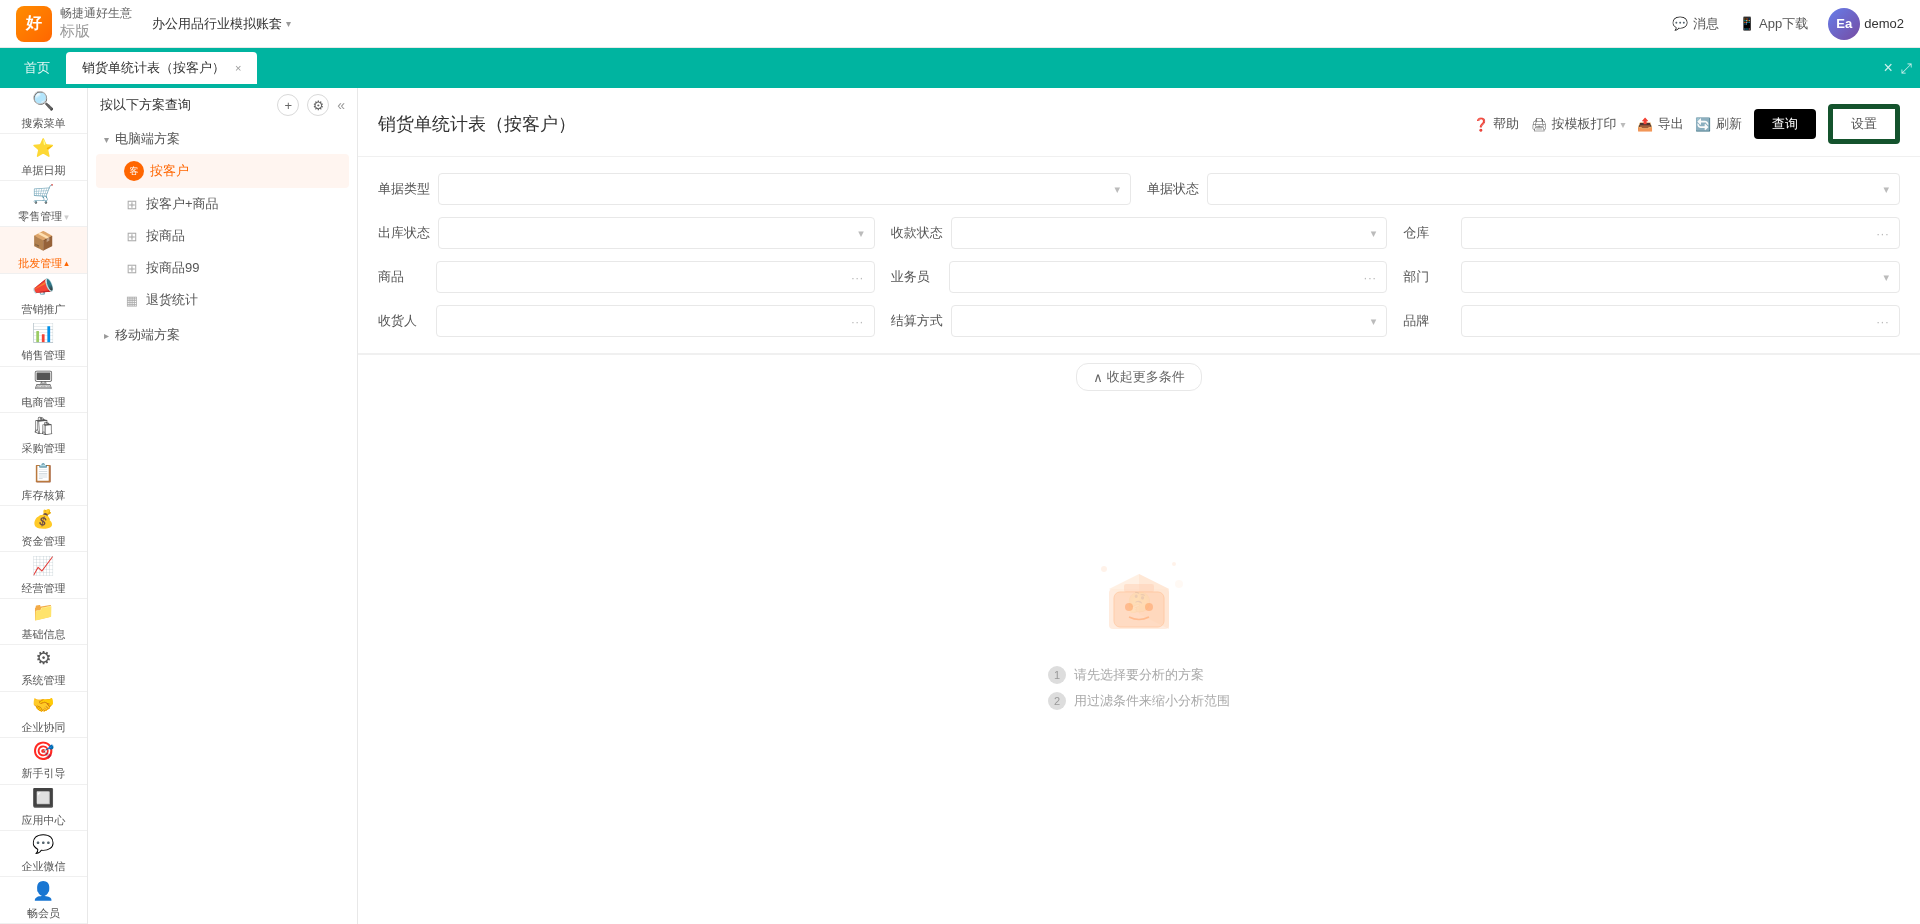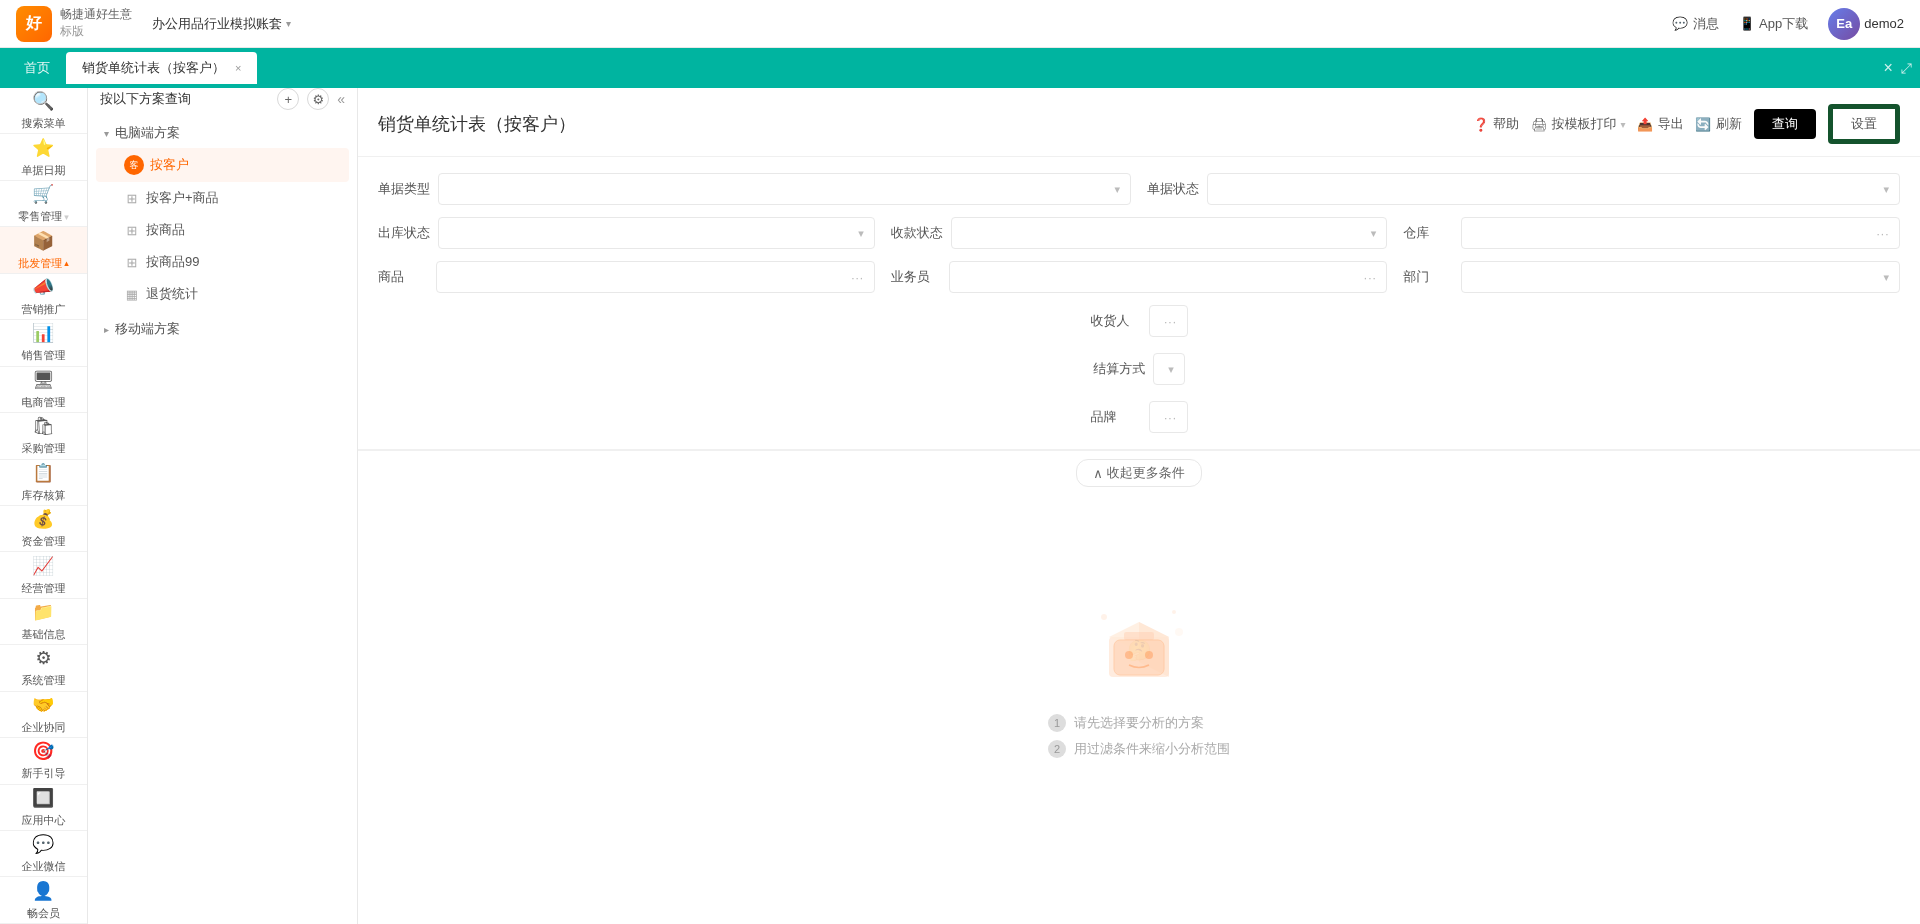--- a/index.html
+++ b/index.html
@@ -37,21 +37,21 @@
       color: white;
       font-size: 16px;
       font-weight: bold;
     }
     .logo-text {
       font-size: 12px;
       color: #666;
       line-height: 1.3;
     }
     .logo-label {
-      font-size: 12px;
+      font-size: 15px;
       color: #999;
     }
     .app-selector {
       display: flex;
       align-items: center;
       gap: 4px;
       font-size: 13px;
       color: #333;
       cursor: pointer;
       padding: 4px 8px;
@@ -176,21 +176,21 @@
       border-right: 1px solid #e8e8e8;
       flex-shrink: 0;
       display: flex;
       flex-direction: column;
       overflow: hidden;
     }
     .filter-panel-header {
       display: flex;
       align-items: center;
       justify-content: space-between;
-      padding: 0 12px 8px 12px;
+      padding: 6px 12px 8px 12px;
       font-size: 13px;
       color: #333;
       font-weight: 500;
     }
     .filter-panel-header-actions {
       display: flex;
       align-items: center;
       gap: 8px;
     }
     .icon-btn {
@@ -326,21 +326,21 @@
     .filter-area {
       padding: 16px 20px;
       border-bottom: 1px solid #f0f0f0;
     }
     .filter-row {
       display: flex;
       align-items: center;
       gap: 16px;
       margin-bottom: 12px;
     }
-    .filter-row:last-child { margin-bottom: 0; flex-direction: column; }
+    .filter-row:last-child { margin-bottom: 0; }
     .filter-field {
       display: flex;
       align-items: center;
       flex: 1;
       min-width: 0;
       gap: 8px;
     }
     .filter-label {
       font-size: 13px;
       color: #555;

